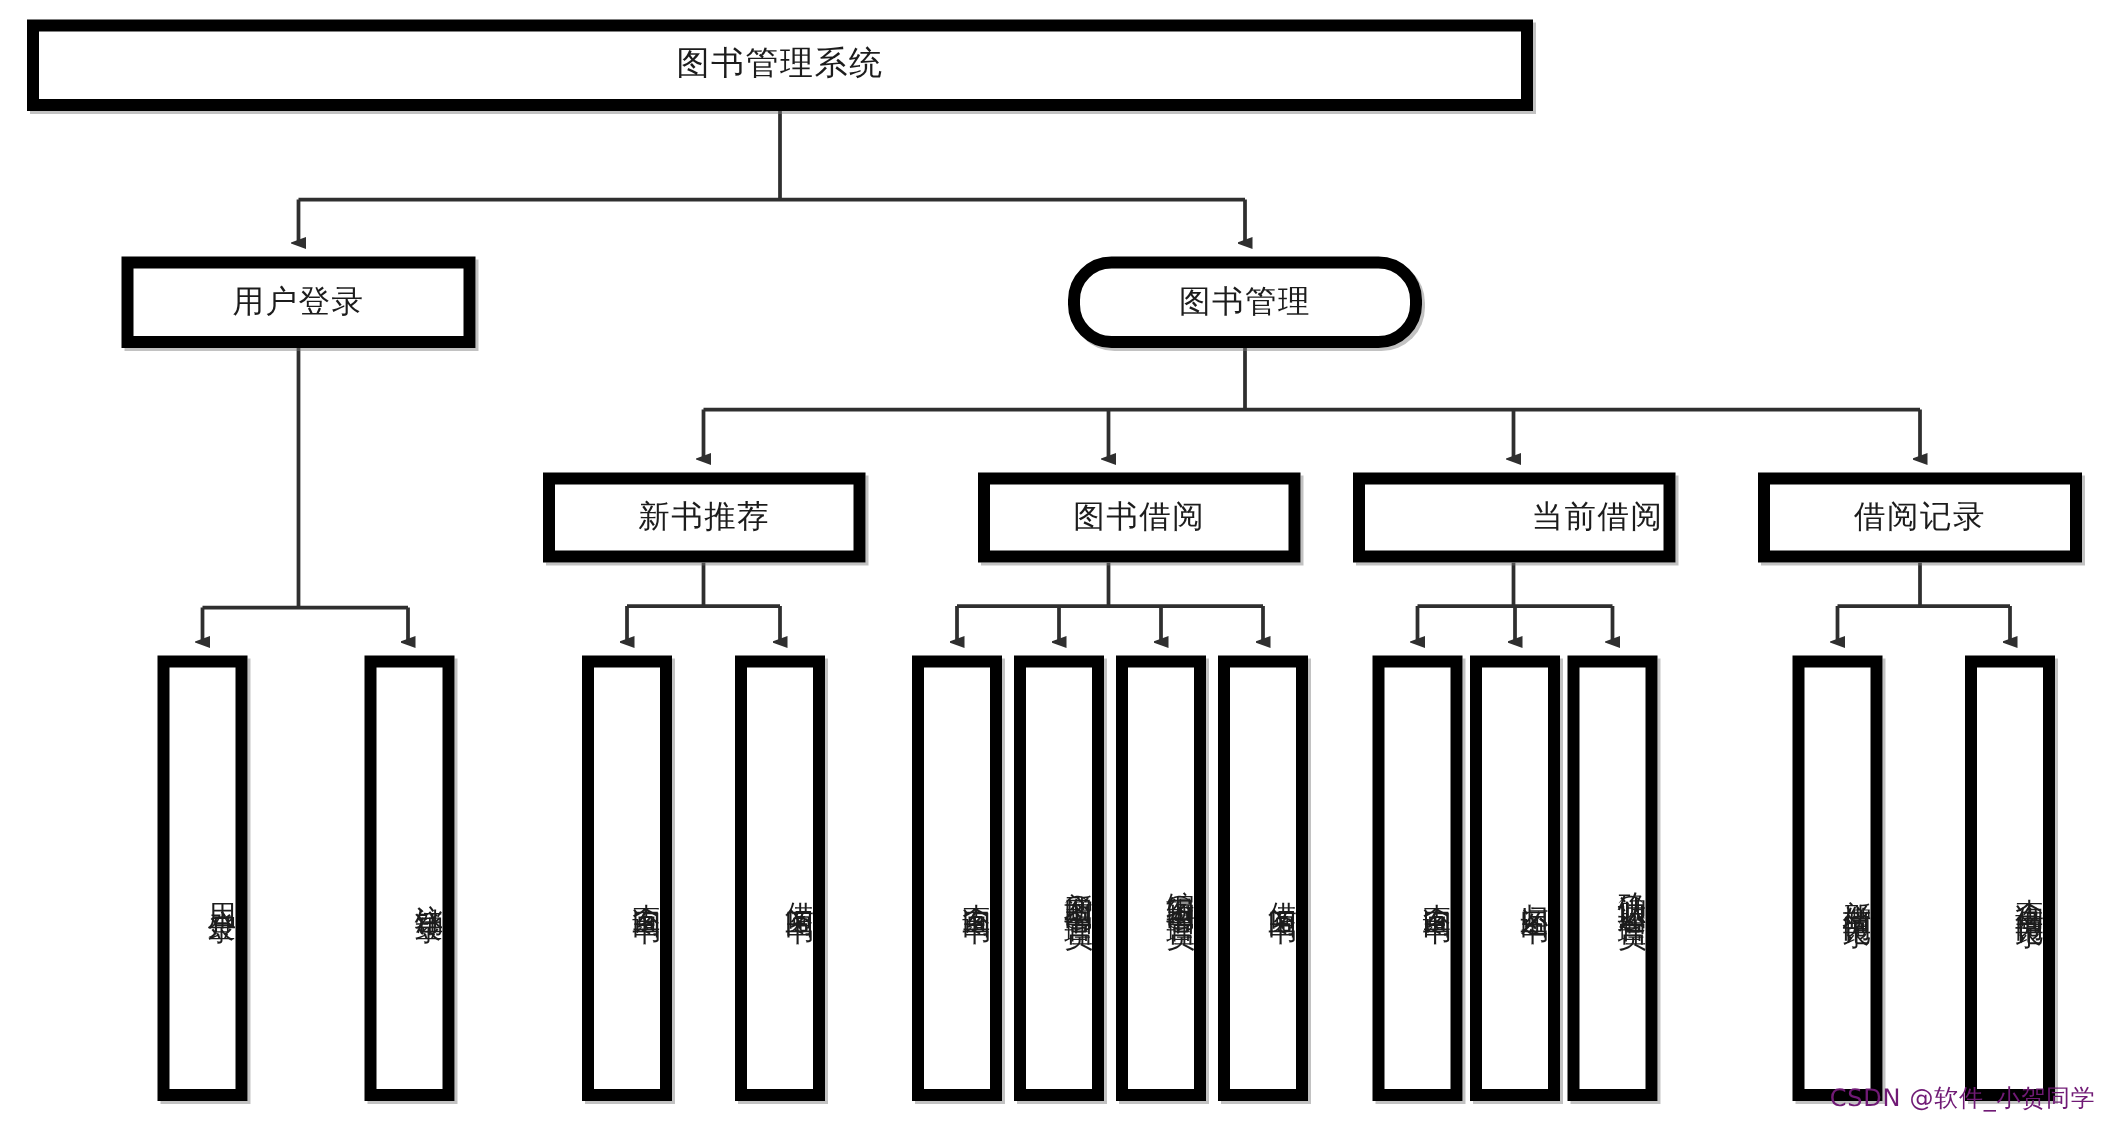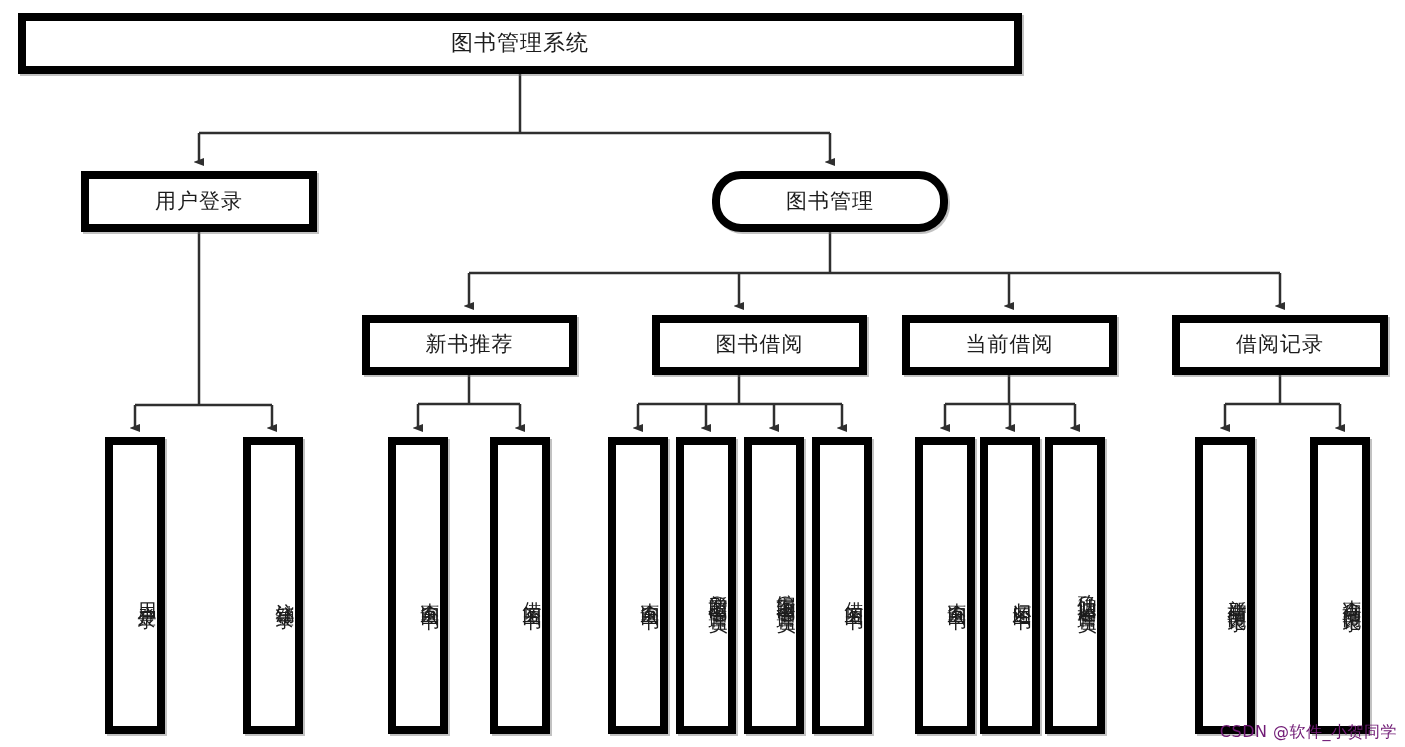--- a/index.html
+++ b/index.html
@@ -141,21 +141,21 @@
   <div class="node node-h" style="left:712px; top:171px; width:236px; height:61px;border-radius:29px;">
     <span>图书管理</span>
   </div>
 
   <div class="node node-h" style="left:362px; top:315px; width:215px; height:60px;">
     <span>新书推荐</span>
   </div>
   <div class="node node-h" style="left:632px; top:315px; width:215px; height:60px;margin-left:20px;">
     <span>图书借阅</span>
   </div>
-  <div class="node node-h" style="left:902px; top:315px; width:215px; height:60px;">
+  <div class="node node-h" style="left:902px; top:315px; width:215px; height:60px;justify-content:flex-end;">
     <span>当前借阅</span>
   </div>
   <div class="node node-h" style="left:1172px; top:315px; width:216px; height:60px;">
     <span>借阅记录</span>
   </div>
 
   <div class="node node-v" style="left:105px; top:437px; width:60px; height:297px;">
     <span>用户登录</span>
   </div>
   <div class="node node-v" style="left:243px; top:437px; width:60px; height:297px;">

